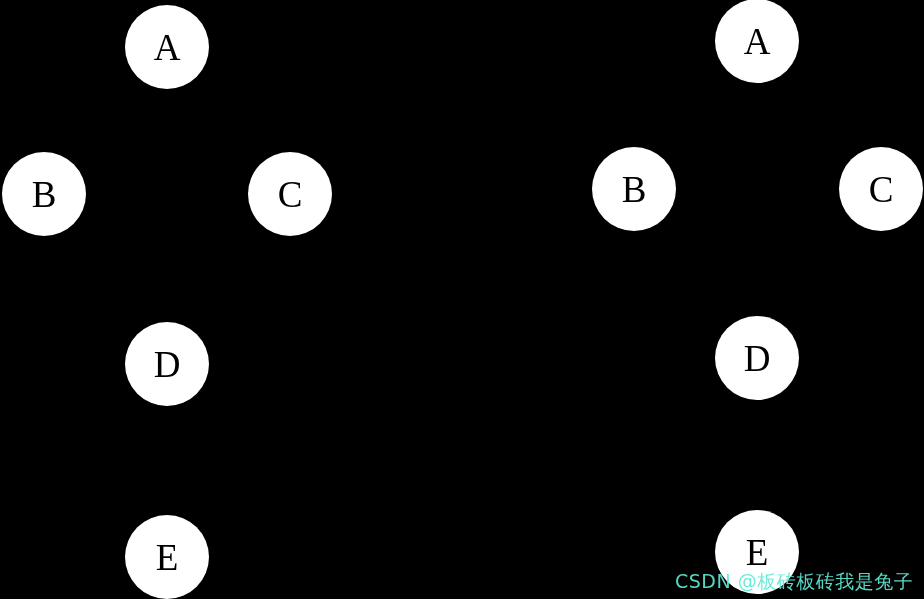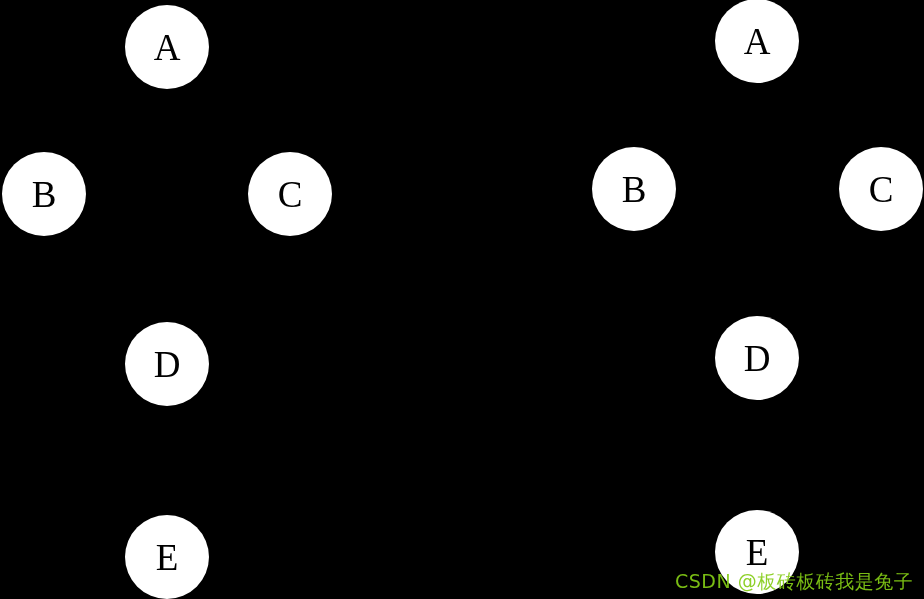--- a/index.html
+++ b/index.html
@@ -92,14 +92,14 @@
         <span class="node-label" style="color: rgb(0, 0, 0);">C</span>
       </div>
       <div class="graph-node" style="left: 125px; top: 322px; width: 84px; height: 84px; background: rgb(255, 255, 255); font-size: 37px;">
         <span class="node-label" style="color: rgb(0, 0, 0);">D</span>
       </div>
       <div class="graph-node" style="left: 125px; top: 515px; width: 84px; height: 84px; background: rgb(255, 255, 255); font-size: 37px;">
         <span class="node-label" style="color: rgb(0, 0, 0);">E</span>
       </div>
     </div>
 
-  <div class="watermark" style="left: 675px; top: 569px; color: #84cc16; font-size: 19px;">CSDN @板砖板砖我是兔子</div>
+  <div class="watermark" style="left: 675px; top: 569px; color: #5eead4; font-size: 19px;">CSDN @板砖板砖我是兔子</div>
 </div>
 
 </body></html>

